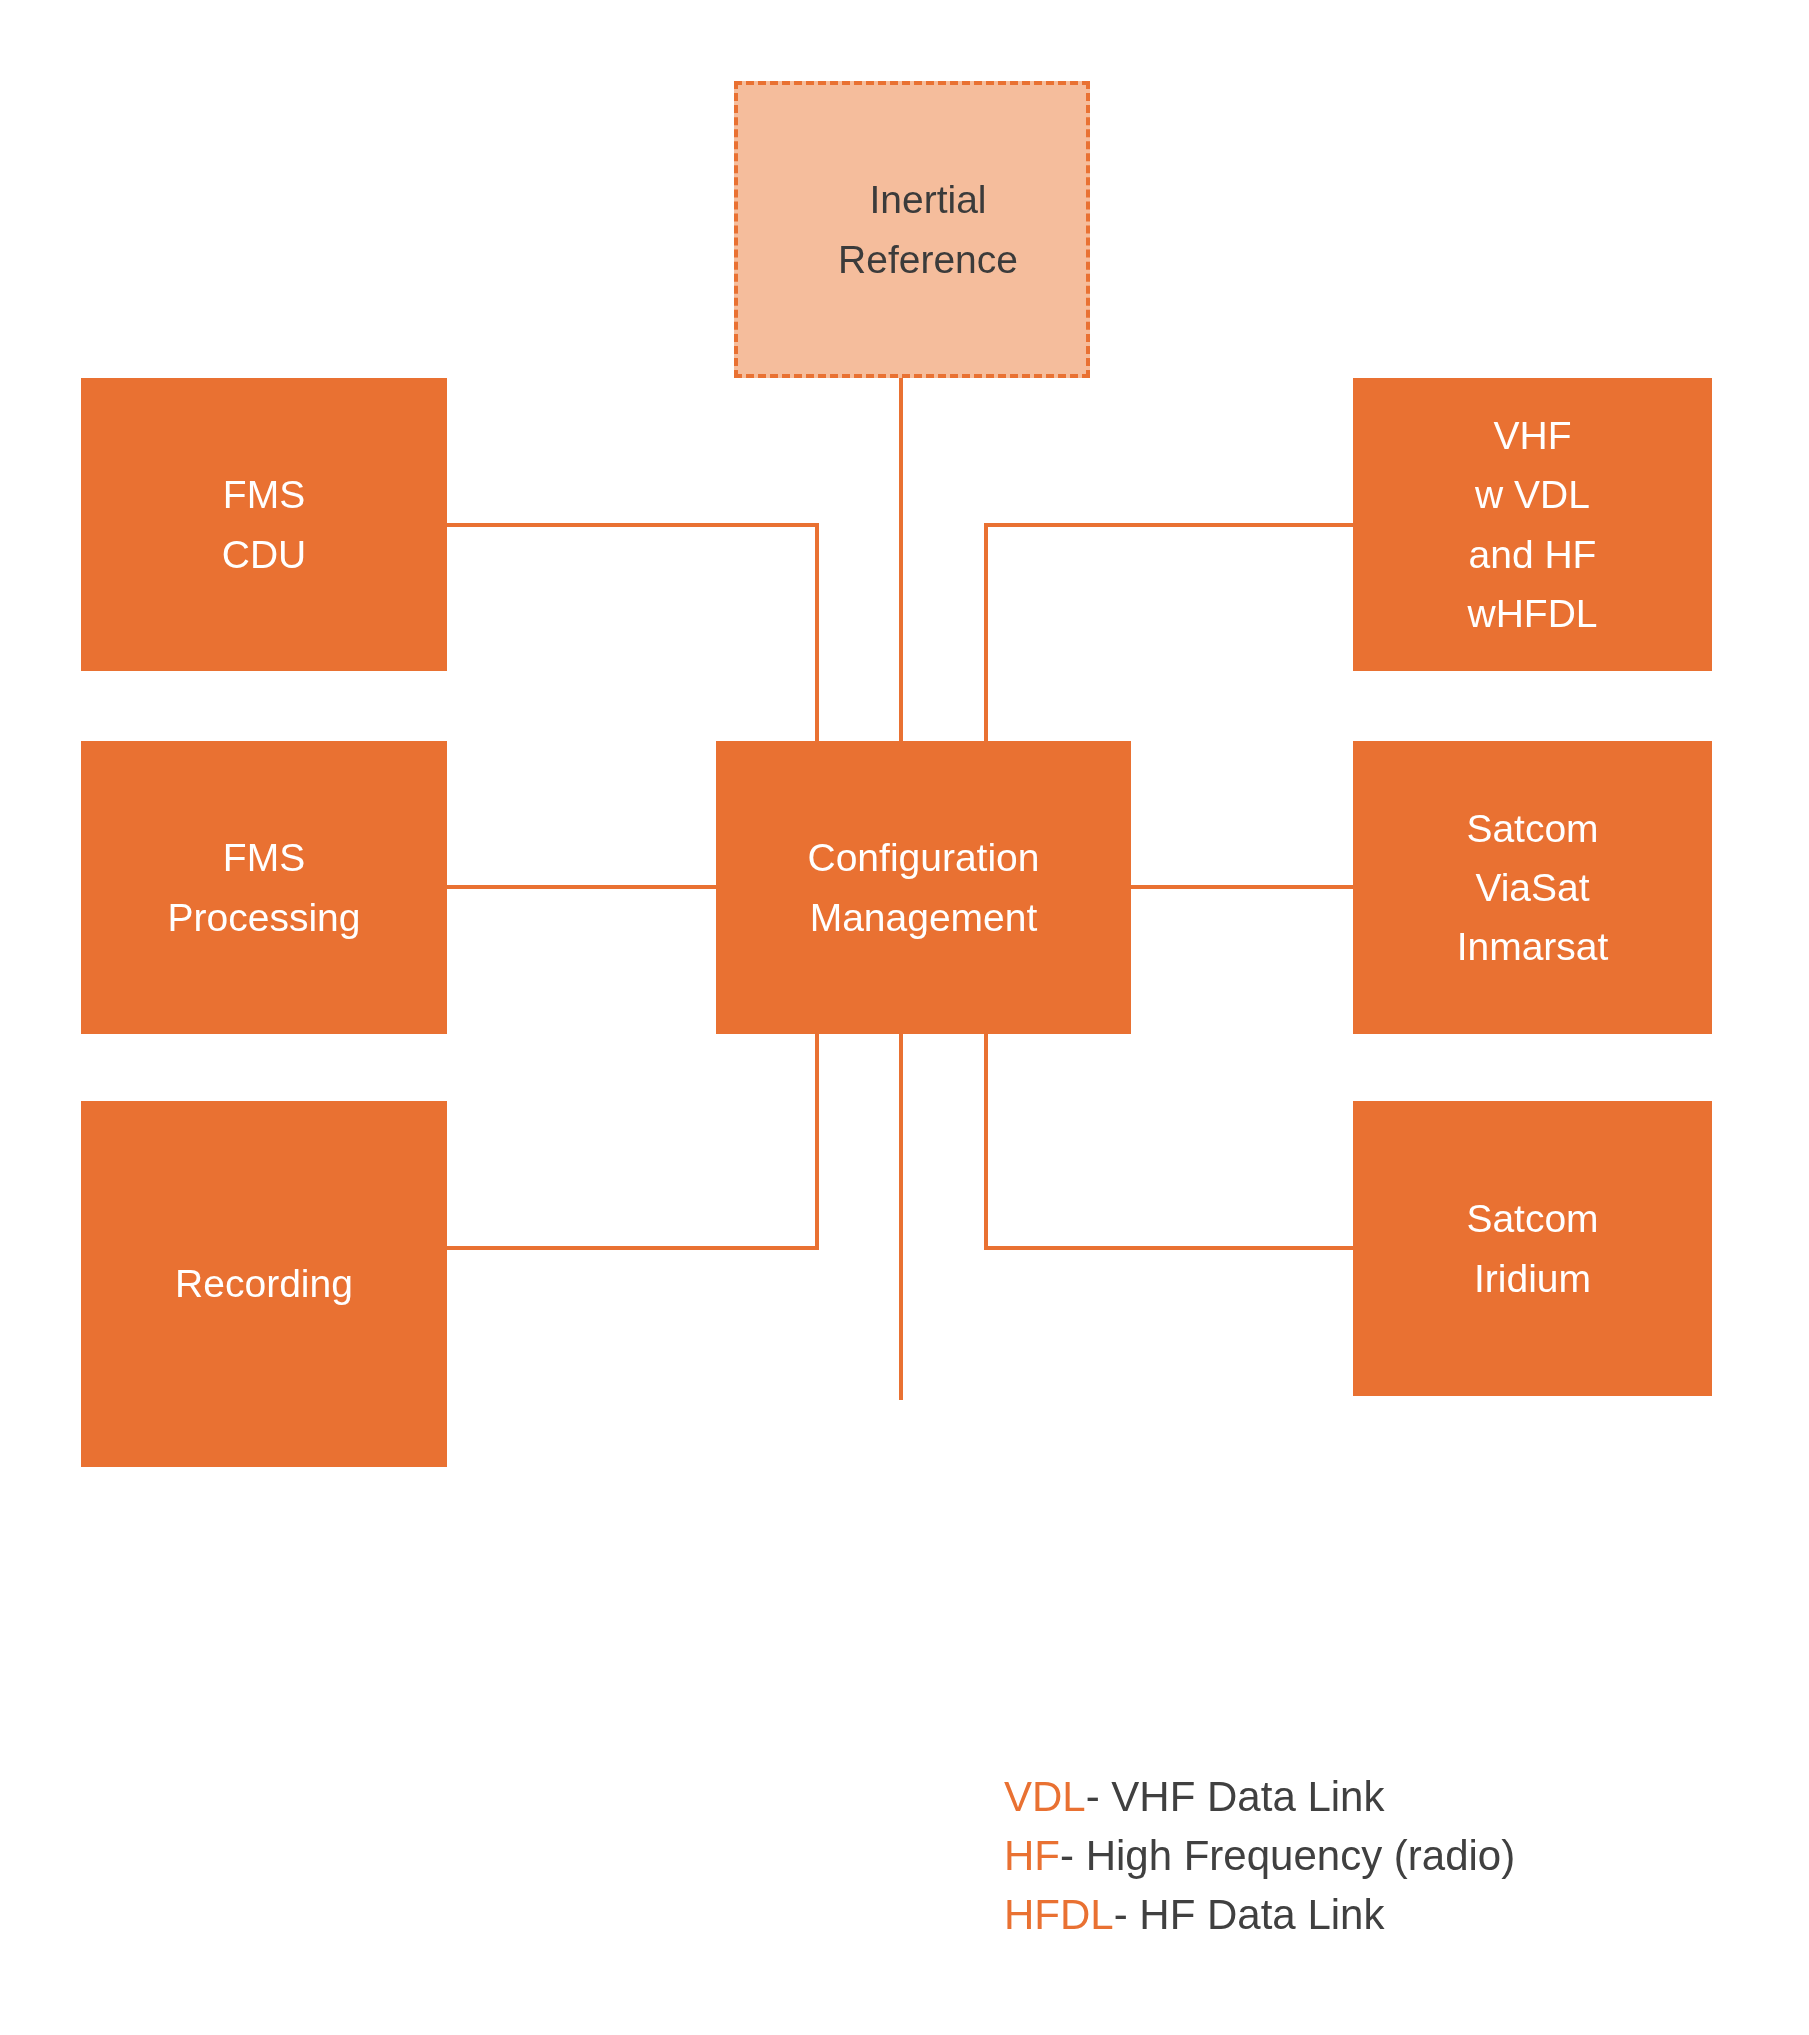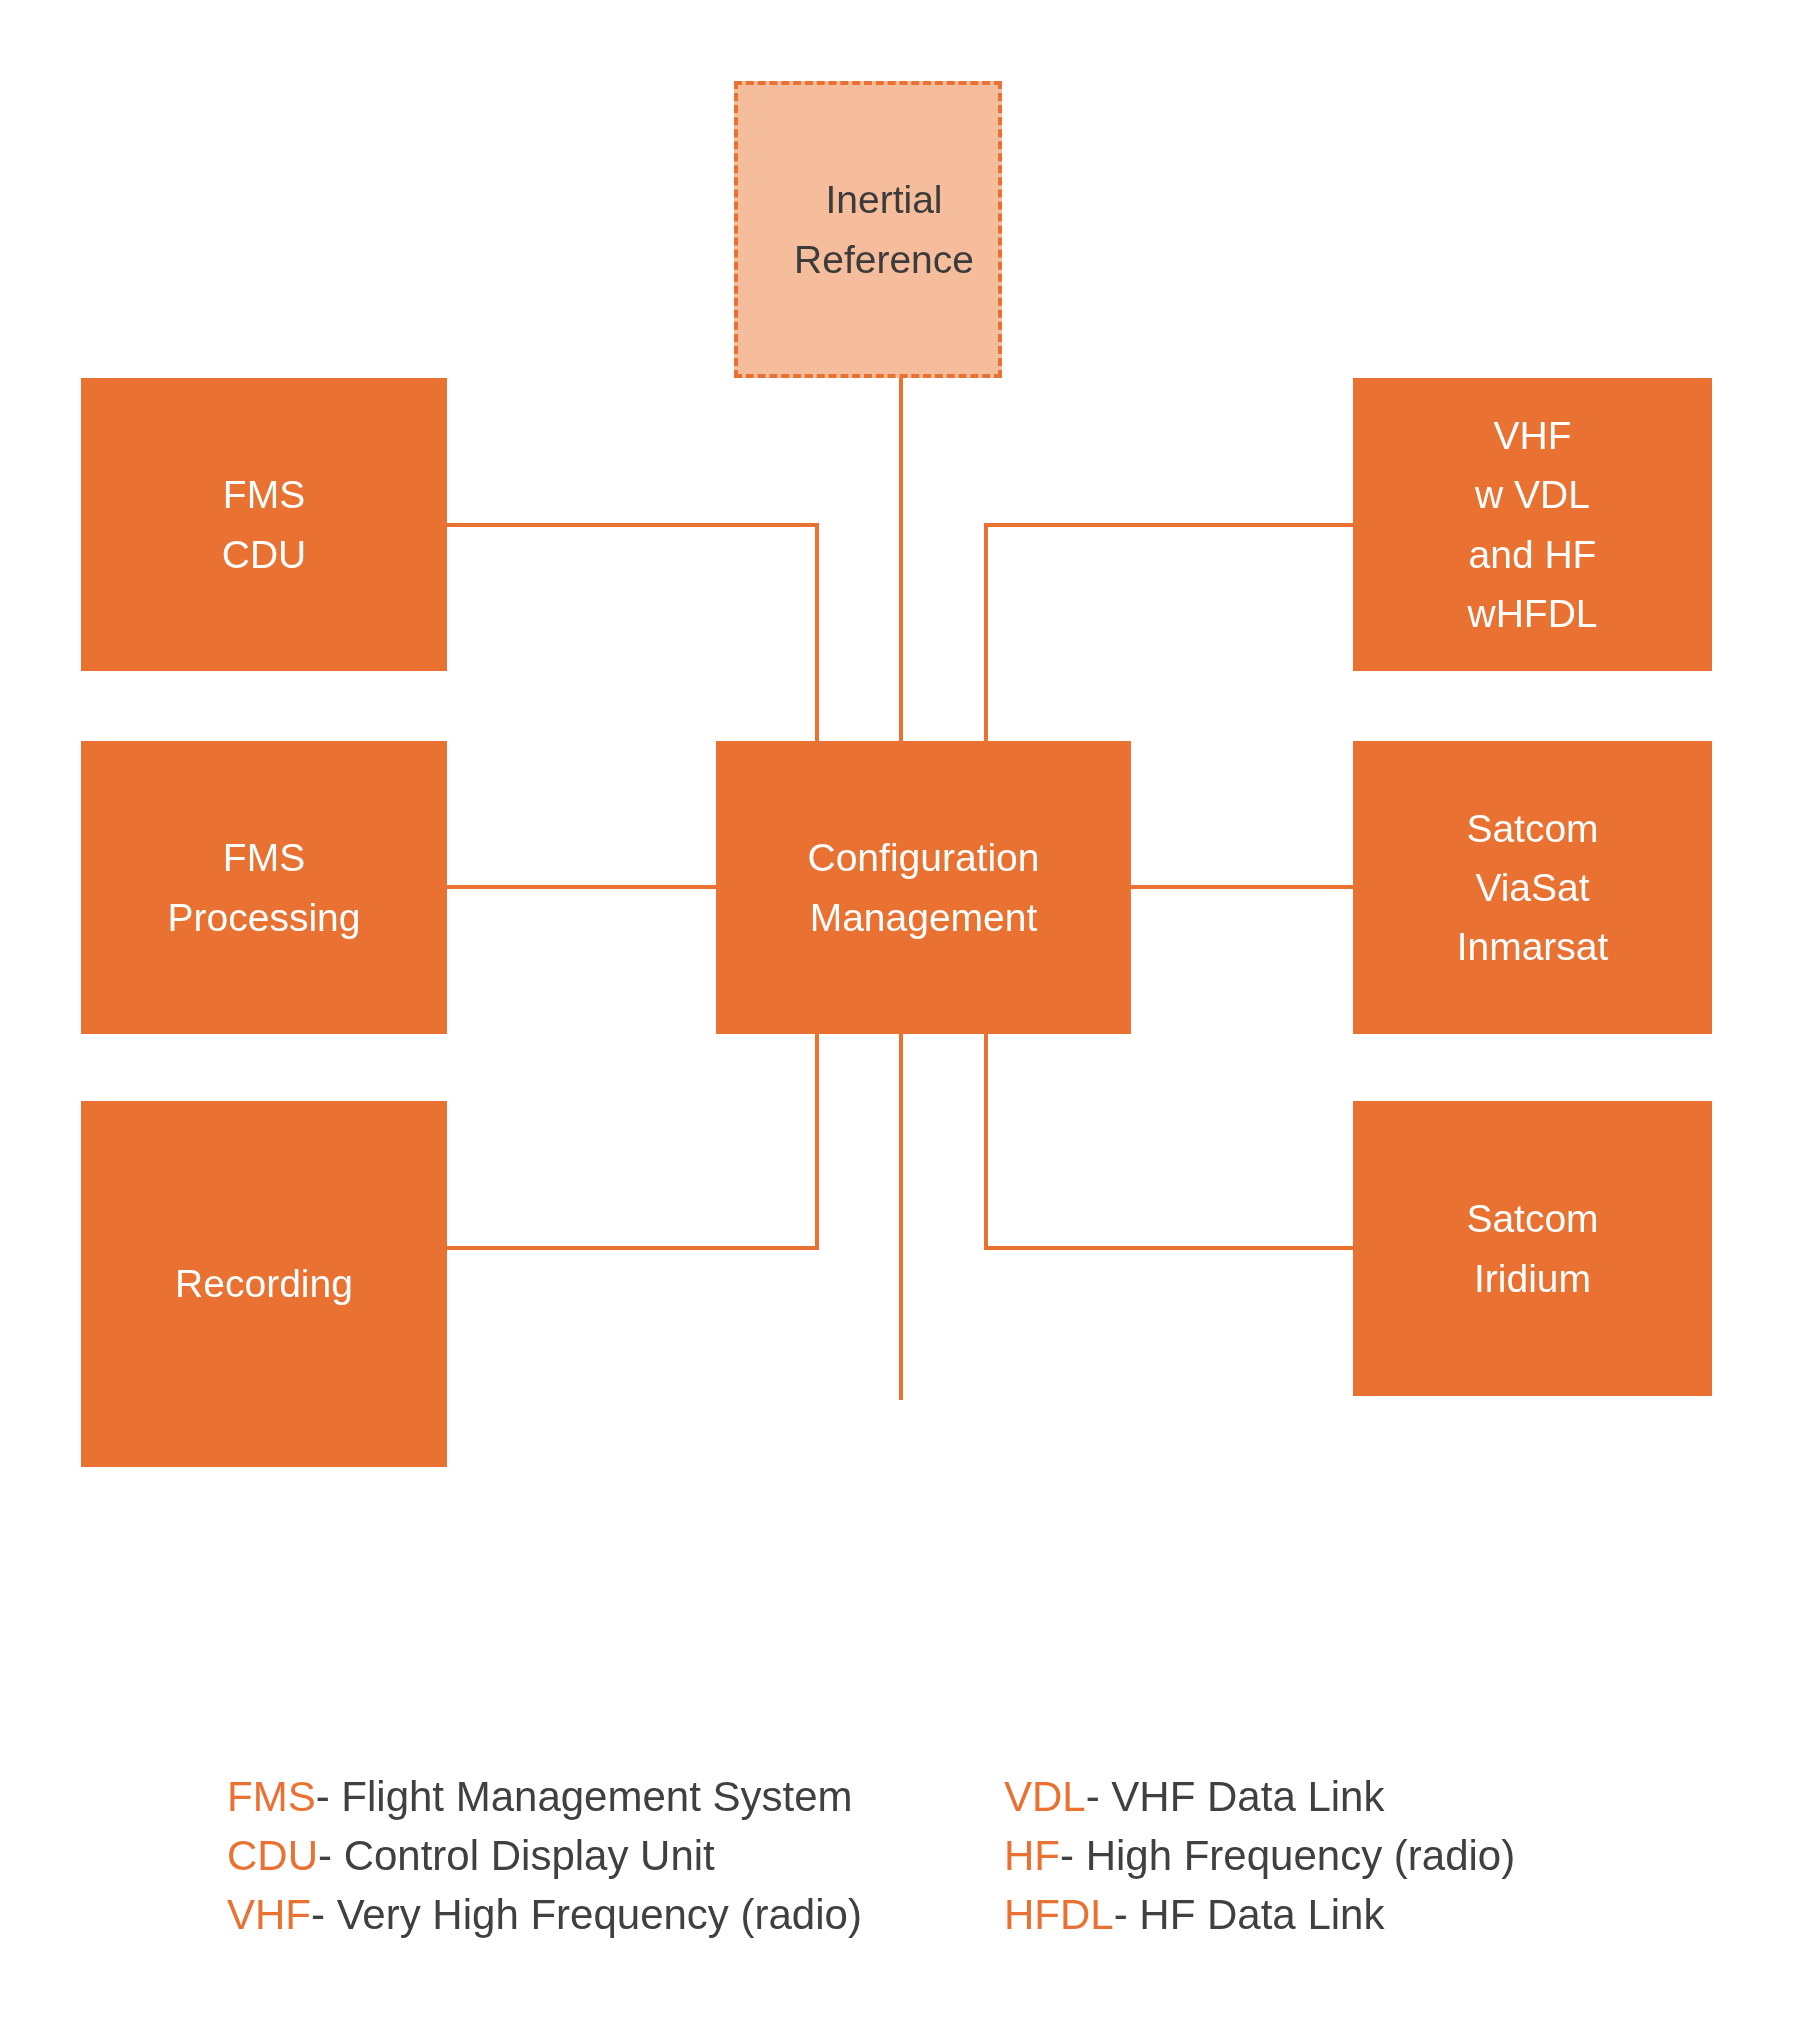--- a/index.html
+++ b/index.html
@@ -32,21 +32,21 @@
     background: var(--inertial-fill, #F5BD9C);
     border: 4.9px dashed var(--inertial-border, #E97132);
     color: var(--inertial-text, #3B3B3B);
   }
   .connector {
     position: absolute;
     background: var(--connector, #E97132);
   }
 
   
-  #box-inertial        { left: 734px; top: 81px;  width: 268px; height: 297px; padding-left: 32px; }
+  #box-inertial        { left: 734px; top: 81px;  width: 356px; height: 297px; padding-left: 32px; }
   #box-fms-cdu         { left: 81px;  top: 378px;  width: 366px; height: 293px; }
   #box-vhf             { left: 1353px; top: 378px;  width: 359px; height: 293px; }
   #box-fms-processing  { left: 81px;  top: 741px; width: 366px; height: 293px; }
   #box-config          { left: 716px; top: 741px; width: 415px; height: 293px; }
   #box-satcom-viasat   { left: 1353px; top: 741px; width: 359px; height: 293px; }
   #box-recording       { left: 81px;  top: 1101px; width: 366px; height: 366px; }
   #box-satcom-iridium  { left: 1353px; top: 1101px; width: 359px; height: 295px; }
   #box-cockpit         { left: 716px; top: 1399px; width: 363px; height: 293px; }
 
   
@@ -115,25 +115,20 @@
   <div class="node" id="box-satcom-viasat">Satcom
 ViaSat
 Inmarsat</div>
 
   <div class="node" id="box-recording">Recording</div>
 
   <div class="node" id="box-satcom-iridium">Satcom
 Iridium</div>
 
 
-  <div class="legend-col" id="legend-left">
-    <div class="legend-row"><span class="abbr">FMS</span><span>- Flight Management System</span></div>
-    <div class="legend-row"><span class="abbr">CDU</span><span>- Control Display Unit</span></div>
-    <div class="legend-row"><span class="abbr">VHF</span><span>- Very High Frequency (radio)</span></div>
-  </div>
 
   <div class="legend-col" id="legend-right">
     <div class="legend-row"><span class="abbr">VDL</span><span>- VHF Data Link</span></div>
     <div class="legend-row"><span class="abbr">HF</span><span>- High Frequency (radio)</span></div>
     <div class="legend-row"><span class="abbr">HFDL</span><span>- HF Data Link</span></div>
   </div>
 
 </div>
 
 

